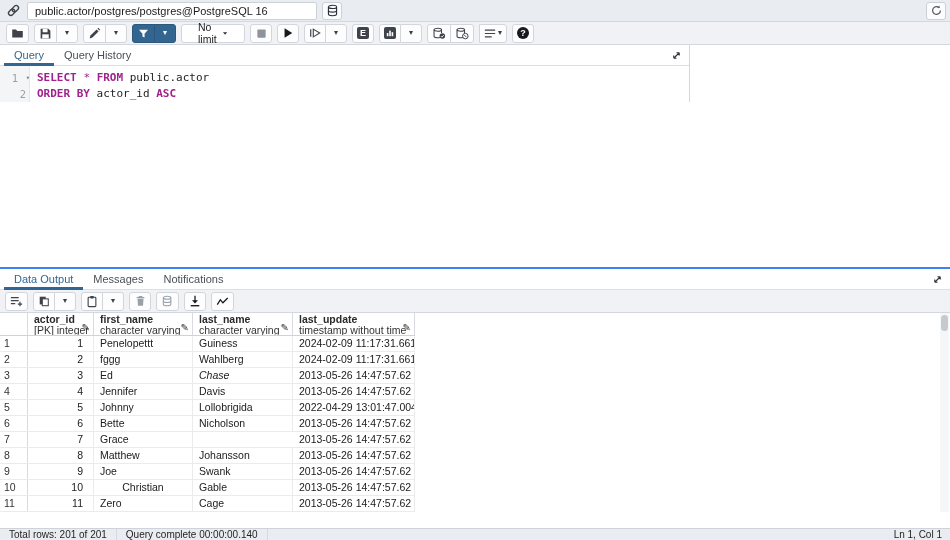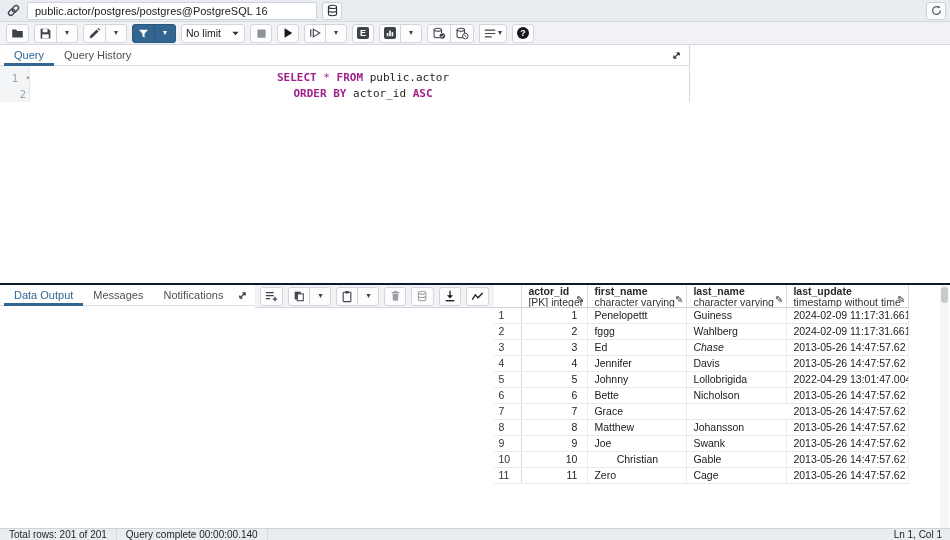--- a/index.html
+++ b/index.html
@@ -46,21 +46,21 @@
   }
   .tgroup { display:inline-flex; }
   .tgroup .tbtn { border-radius:0; margin-left:-1px; }
   .tgroup .tbtn:first-child { border-radius:3px 0 0 3px; margin-left:0; }
   .tgroup .tbtn:last-child { border-radius:0 3px 3px 0; }
   .tbtn.primary { background:#326690; border-color:#2b587c; color:#fff; }
   .chev { font-size:8px; color:#3c4047; line-height:1; }
   .tbtn.primary .chev { color:#fff; }
   .limit-select {
     width:64px; height:19px; background:#fff; border:1px solid #d2d6dc; border-radius:3px;
-    display:inline-flex; align-items:center; justify-content:space-between; padding:0 4px; font-size:10.5px;
+    display:inline-flex; align-items:center; justify-content:space-between; padding:0 16px; font-size:10.5px;
   }
   .dark-badge {
     background:#3d424b; color:#fff; border-radius:2px; width:12px; height:12px;
     display:inline-flex; align-items:center; justify-content:center; font-size:9px; font-weight:bold;
   }
   .help-circle {
     background:#17191c; color:#fff; border-radius:50%; width:12px; height:12px;
     display:inline-flex; align-items:center; justify-content:center; font-size:9px; font-weight:bold;
   }
 
@@ -84,28 +84,28 @@
   .code-wrap { flex:1; display:flex; background:#fff; overflow:hidden; }
   .gutter {
     width:30px; background:#f4f5f7; border-right:1px solid #e4e6ea;
     font-family:"DejaVu Sans Mono", monospace; font-size:10.5px; color:#98a1ab;
     padding-top:4px; text-align:right; flex:none;
   }
   .gutter .gline { height:16px; line-height:16px; padding-right:3px; position:relative; }
   .gutter .fold { position:absolute; right:-1px; top:0; font-size:7px; color:#7a828c; width:8px; }
   .gutter .gline.folded { padding-right:11px; }
   .code-area { flex:1; padding:4px 0 0 7px; font-family:"DejaVu Sans Mono", monospace; font-size:11px; }
-  .cline { height:16px; line-height:16px; white-space:pre;text-align:center; }
+  .cline { height:16px; line-height:16px; white-space:pre; }
   .tok-kw { color:#a0218c; font-weight:bold; }
   .tok-op { color:#a0218c; }
   .tok-pl { color:#1f1f1f; }
   .scratch-body { flex:1; background:#fff; }
 
   
-  .output { position:absolute; left:0; top:283px; width:950px; height:245px; border-top:2px solid #0f172a; background:#fff; display:flex; }
+  .output { position:absolute; left:0; top:267px; width:950px; height:245px; border-top:2px solid #3b82f6; background:#fff; display:flex; flex-direction:column; }
   .out-toolbar {
     height:23px; background:#f0f2f5; border-bottom:1px solid #d4d8de;
     display:flex; align-items:center; padding:0 5px; gap:5px; flex:none;
   }
   .grid-zone { flex:1; position:relative; overflow:hidden; background:#fff; }
   .grid { position:absolute; left:0; top:0; }
   .grid-header { display:flex; height:23px; border-bottom:1px solid #cfd3d9; background:#fff; }
   .gh-cell {
     border-right:1px solid #d7dae0; padding:1px 4px 0 6px; position:relative;
     font-size:10.5px; line-height:11px; color:#2a2a2a; overflow:hidden;

